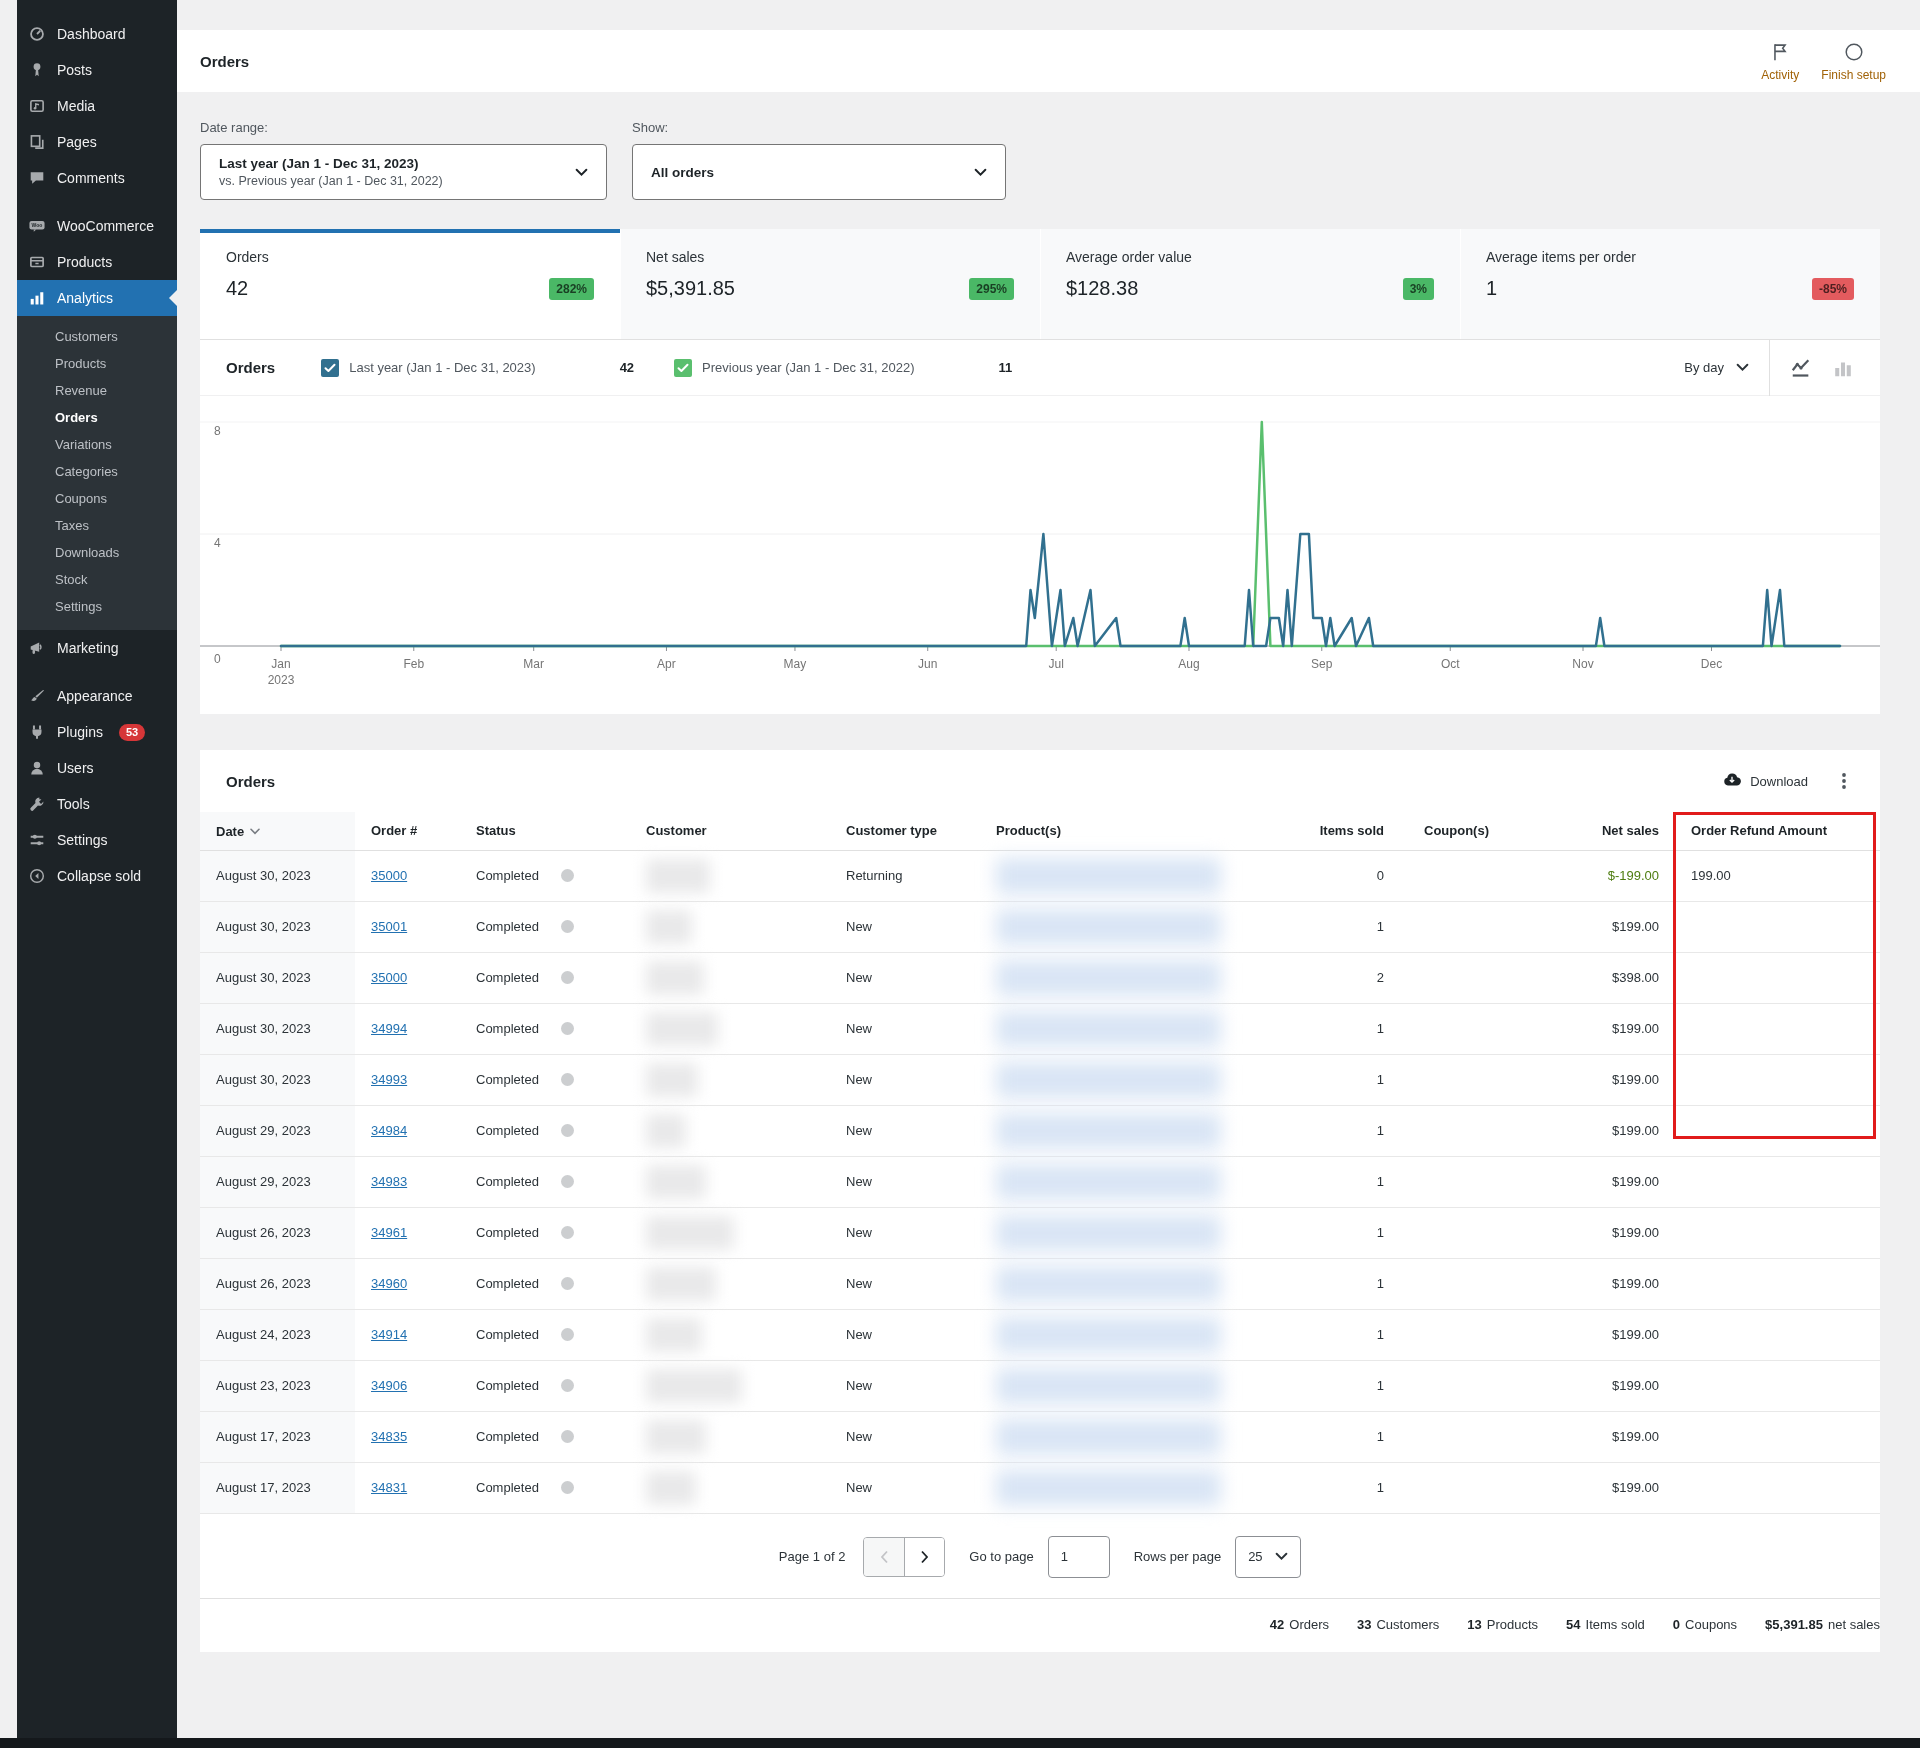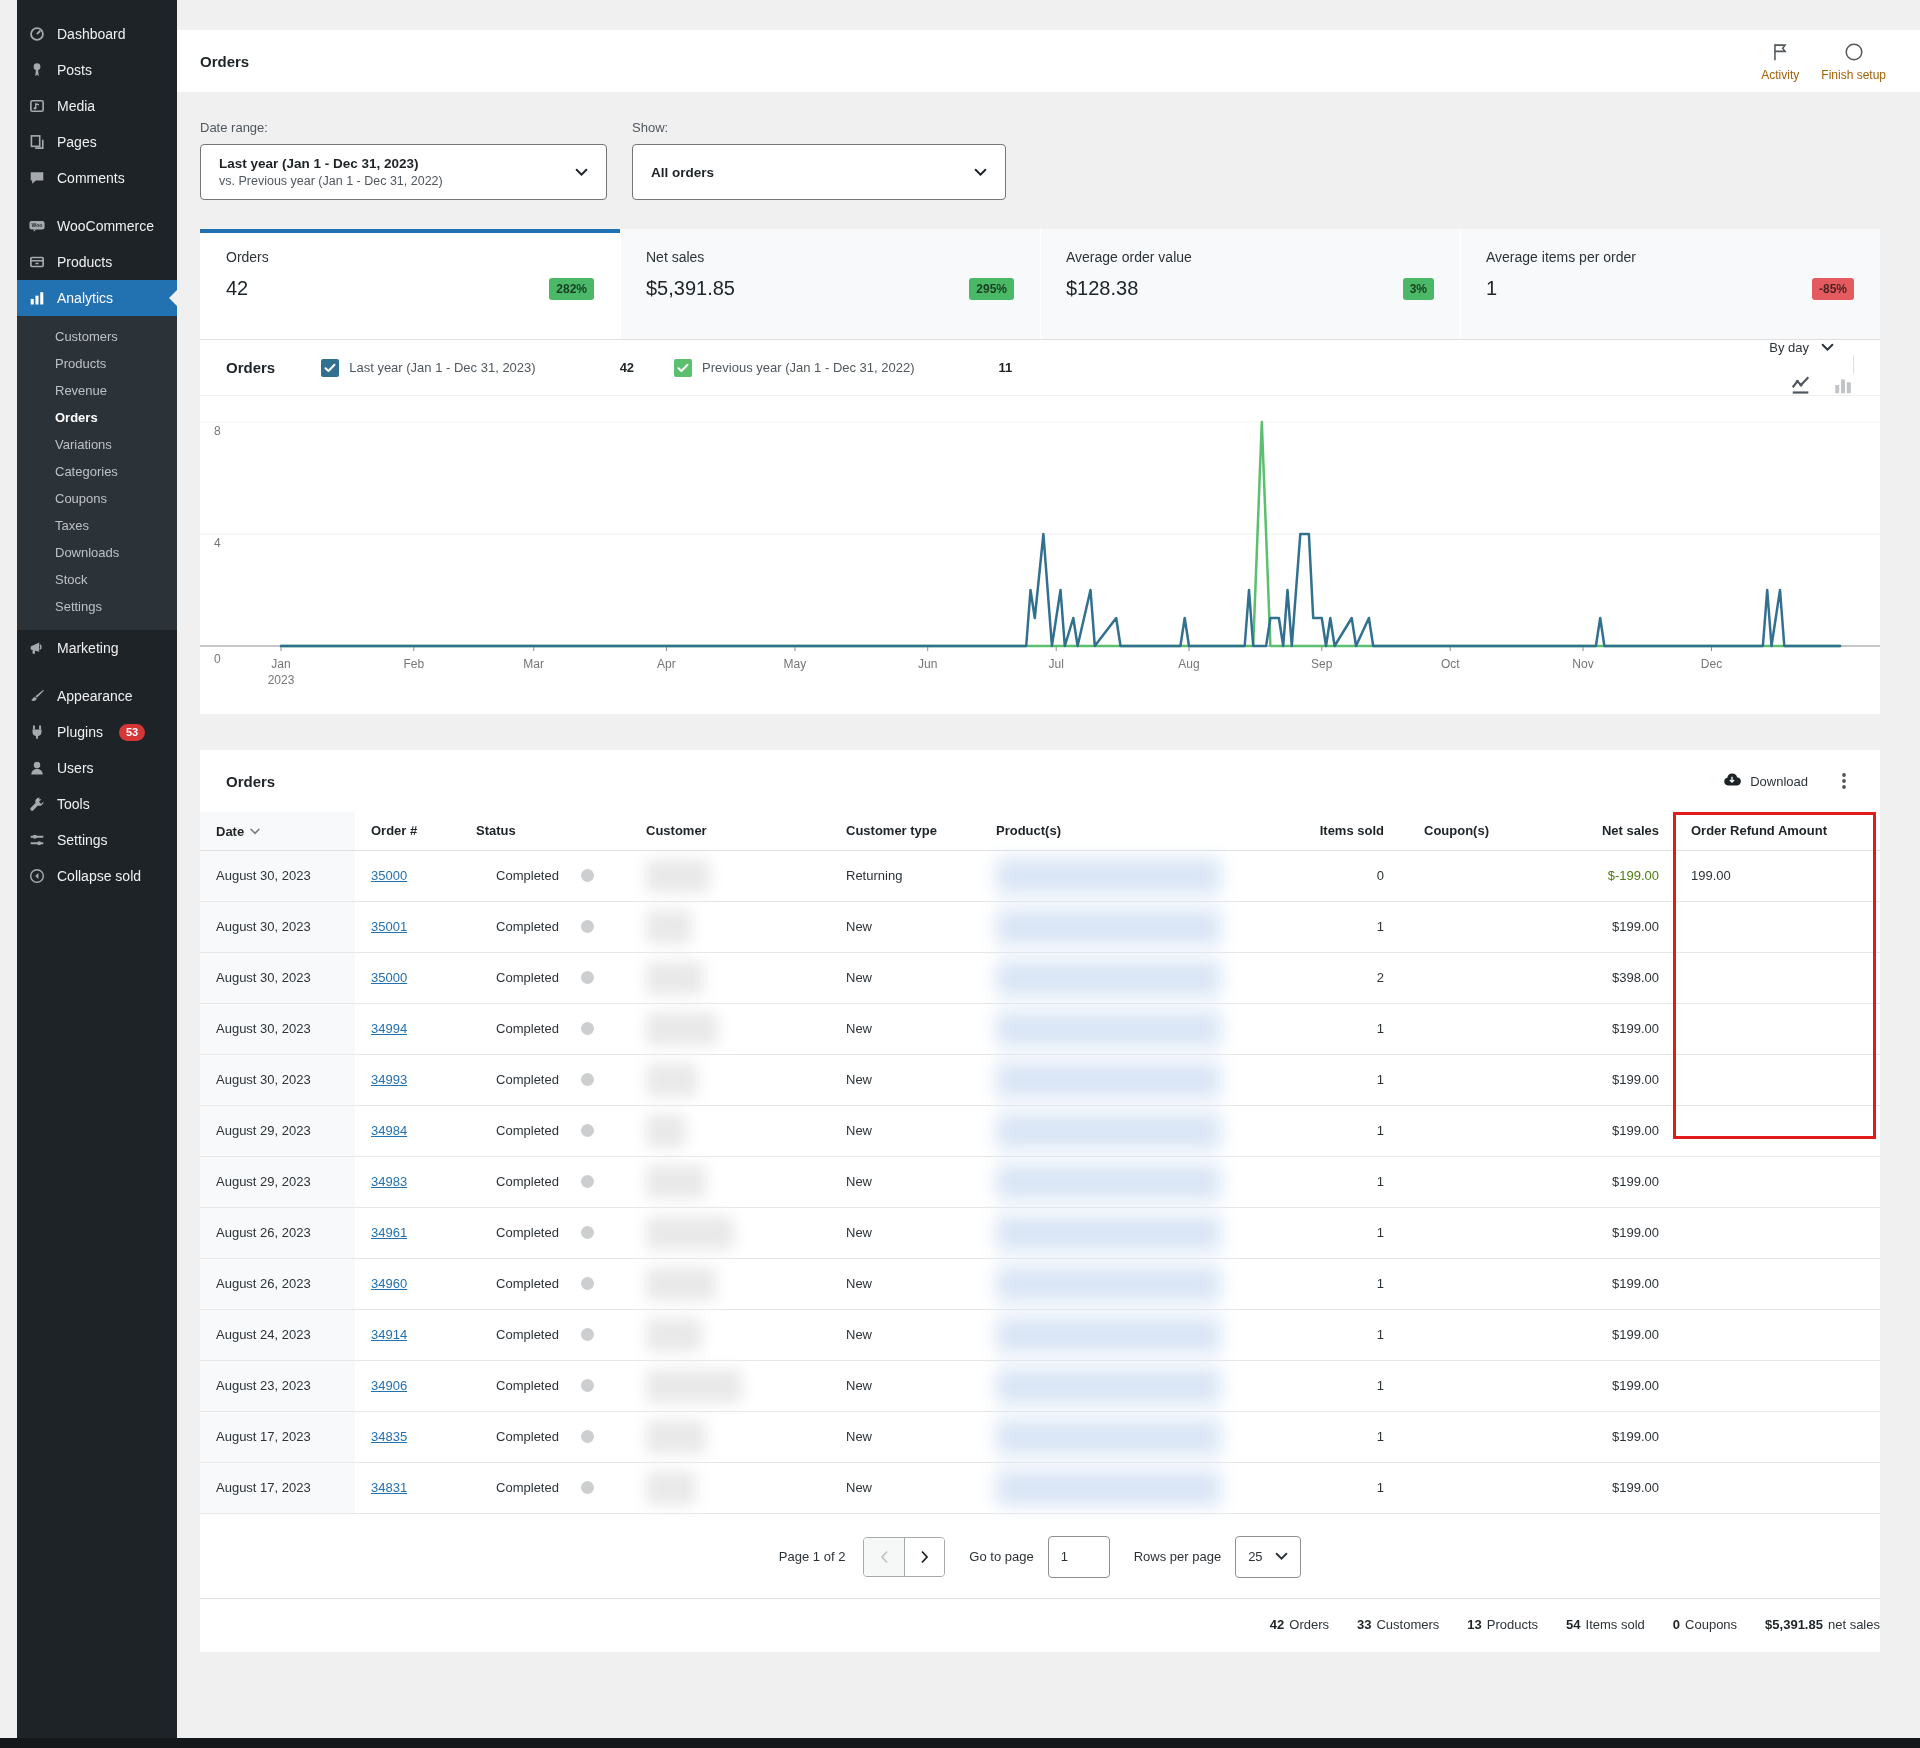--- a/index.html
+++ b/index.html
@@ -57,21 +57,21 @@
   .badge.down { background:#e35b5e; }
 
   .chart-head { display:flex; align-items:center; height:56px; padding:0 26px; border-bottom:1px solid #f0f0f1; }
   .chart-title { font-size:15px; font-weight:700; color:#1d2327; }
   .legend { display:flex; align-items:center; margin-left:46px; gap:40px; }
   .legend-item { display:flex; align-items:center; cursor:pointer; }
   .cbx { width:18px; height:18px; border-radius:2px; display:flex; align-items:center; justify-content:center; }
   .cbx svg { width:12px; height:10px; }
   .legend-label { font-size:13px; color:#50575e; margin-left:10px; }
   .legend-value { font-size:13px; font-weight:700; color:#1d2327; margin-left:84px; }
-  .chart-head-right { margin-left:auto; display:flex; align-items:flex-end; height:56px;flex-direction:column; }
+  .chart-head-right { margin-left:auto; display:flex; align-items:center; height:56px; }
   .interval { display:flex; align-items:center; gap:12px; font-size:13px; color:#2c3338; cursor:pointer; padding-right:20px; }
   .vdiv { width:1px; height:56px; background:#e0e0e0; }
   .charttype { display:flex; align-items:center; gap:20px; padding-left:20px; }
   .ct-icon { width:22px; height:22px; cursor:pointer; }
   .ct-icon.line { color:#50575e; }
   .ct-icon.bar { color:#c3c4c7; }
   .chart-body { padding:14px 0 8px 0; }
   .chart-body svg { display:block; }
 
   
@@ -84,21 +84,21 @@
   .kebab { width:20px; height:20px; cursor:pointer; color:#50575e; }
 
   .table-wrap { position:relative; }
   table { border-collapse:collapse; table-layout:fixed; width:1680px; }
   th { height:38px; font-size:13px; font-weight:700; color:#1d2327; text-align:left; padding:0 16px; border-bottom:1px solid #e0e0e0; white-space:nowrap; }
   th.num, td.num { text-align:right; }
   th.date-col { background:#f8f9fa; cursor:pointer; }
   td { height:51px; padding:0 16px; border-bottom:1px solid #e8e8e8; font-size:13px; color:#2c3338; white-space:nowrap; }
   td.date-col { background:#f8f9fa; }
   a.order-link { color:#2271b1; text-decoration:underline; cursor:pointer; }
-  .status-cell { display:flex; align-items:center; gap:22px;justify-content:center; }
+  .status-cell { display:flex; align-items:center; gap:22px; }
   .status-dot { width:13px; height:13px; border-radius:50%; background:#ccced0; }
   td.neg { color:#4d7c0f; font-weight:400; }
   .blur-cust { height:34px; background:#e9e9ea; border-radius:4px; filter:blur(7px); }
   .blur-prod { width:225px; height:36px; background:#d9e5f5; border-radius:4px; filter:blur(9px); }
   .sort-chev { display:inline-block; margin-left:6px; color:#787c82; vertical-align:1px; }
   .sort-chev svg { width:10px; height:7px; }
   .annotation-box { position:absolute; top:0; left:1473px; width:203px; height:327px; border:3px solid #e11b1b; pointer-events:none; z-index:6; }
 
   
   .pagination { display:flex; align-items:center; justify-content:center; gap:14px; padding:22px 0 20px 0; font-size:13px; color:#2c3338; }

